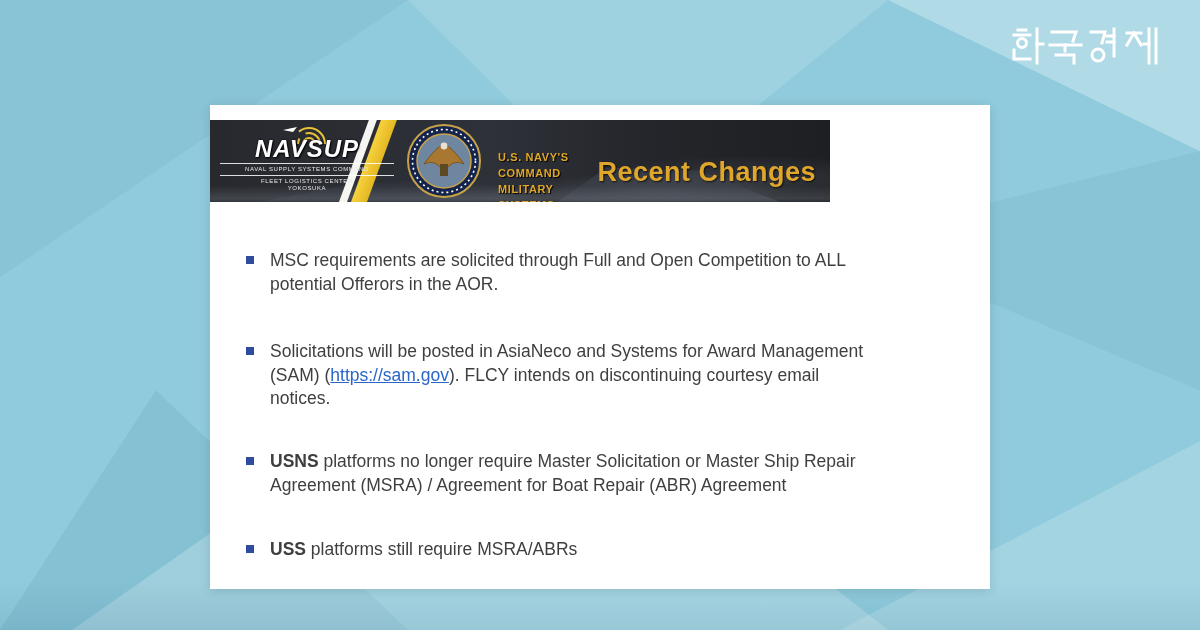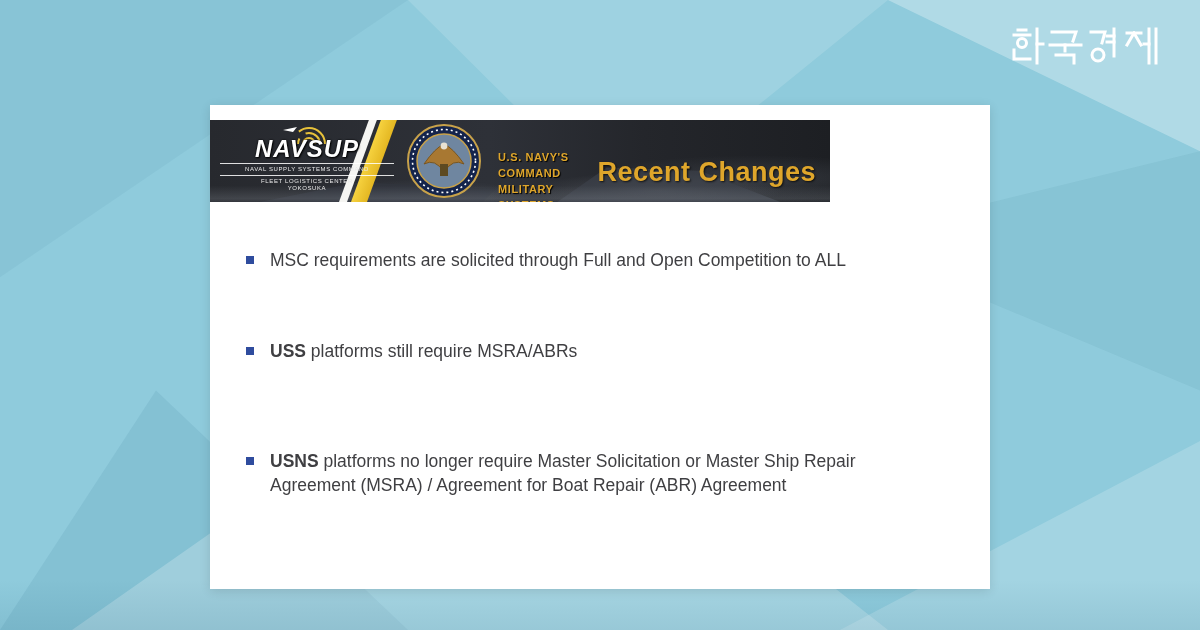--- a/index.html
+++ b/index.html
@@ -172,26 +172,30 @@
         <div>MILITARY</div>
         <div>SYSTEMS</div>
       </div>
 
       <div class="hdr-title">Recent Changes</div>
     </div>
 
     <div class="bullets">
         <div class="bullet">
           <span class="marker"></span>
-          <p class="btext"><span>MSC requirements are solicited through Full and Open Competition to ALL</span><br></p>
+          <p class="btext"><span>MSC requirements are solicited through Full and Open Competition to ALL</span><br><span>potential Offerors in the AOR.</span></p>
+        </div>
+        <div class="bullet">
+          <span class="marker"></span>
+          <p class="btext"><span>Solicitations will be posted in AsiaNeco and Systems for Award Management</span><br><span>(SAM) (</span><a href="#" class="link">https://sam.gov</a><span>). FLCY intends on discontinuing courtesy email</span><br><span>notices.</span></p>
+        </div>
+        <div class="bullet">
+          <span class="marker"></span>
+          <p class="btext"><span class="bold">USNS</span><span> platforms no longer require Master Solicitation or Master Ship Repair</span><br><span>Agreement (MSRA) / Agreement for Boat Repair (ABR) Agreement</span></p>
         </div>
         <div class="bullet">
           <span class="marker"></span>
           <p class="btext"><span class="bold">USS</span><span> platforms still require MSRA/ABRs</span></p>
-        </div>
-        <div class="bullet">
-          <span class="marker"></span>
-          <p class="btext"><span class="bold">USNS</span><span> platforms no longer require Master Solicitation or Master Ship Repair</span><br><span>Agreement (MSRA) / Agreement for Boat Repair (ABR) Agreement</span></p>
         </div>
       </div>
 
   </div>
 </div>
 
 </body></html>

